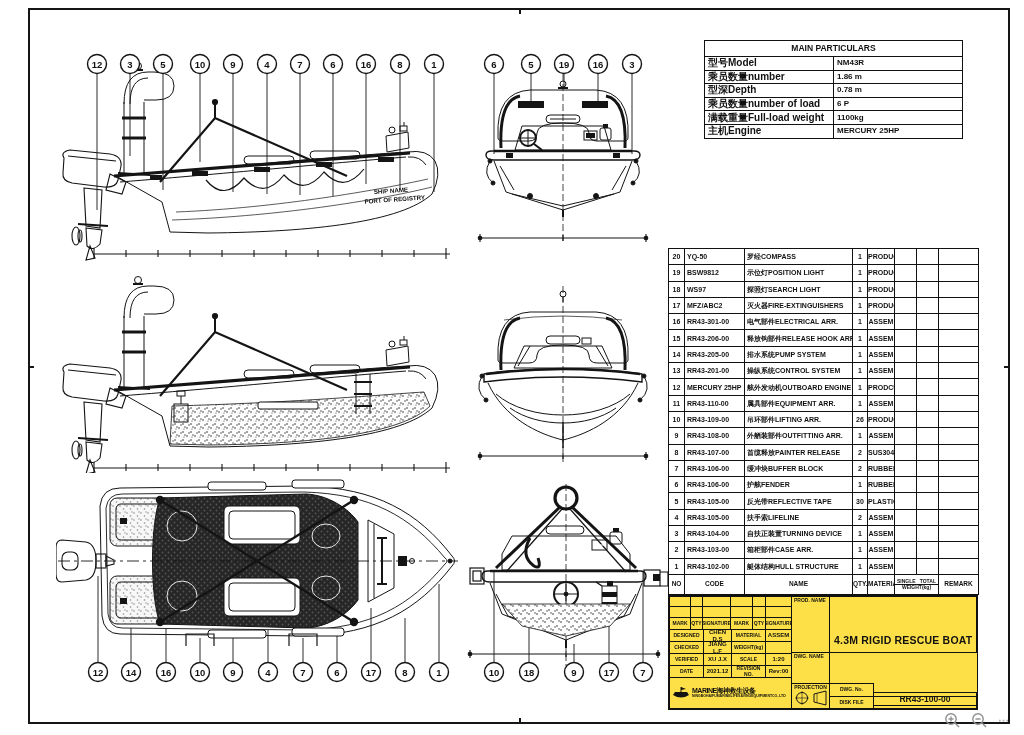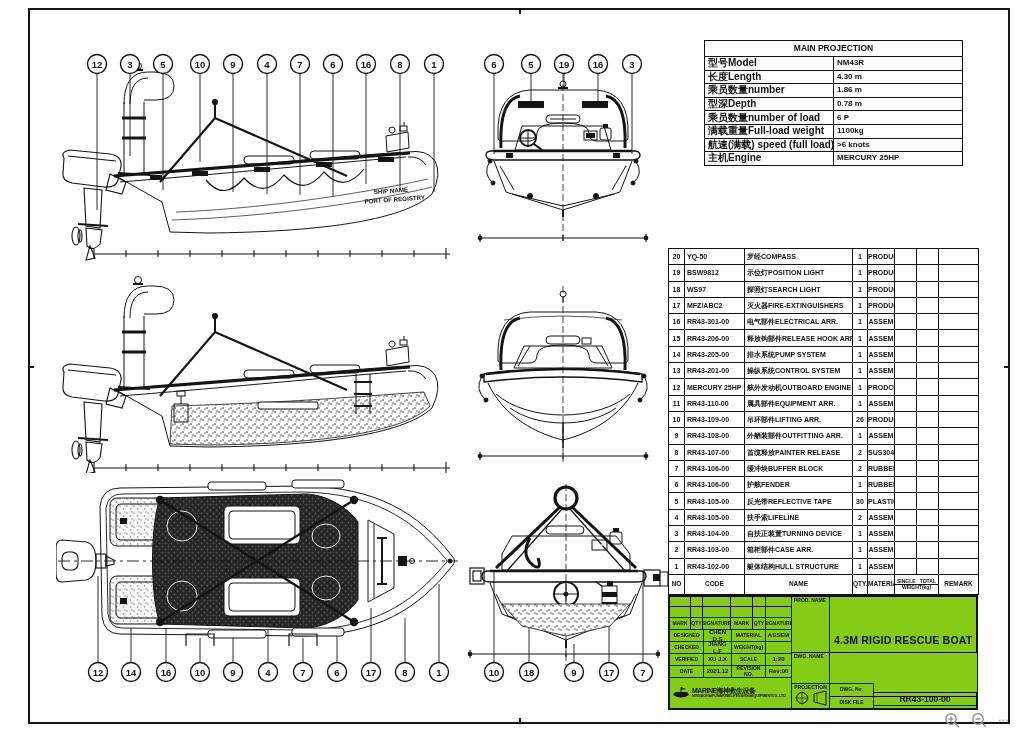--- a/index.html
+++ b/index.html
@@ -19,21 +19,21 @@
 
   
   #plist{position:absolute;left:668px;top:248px;width:310px;border-collapse:collapse;table-layout:fixed;background:#fff;}
   #plist td{border:1px solid #111;font-size:7px;font-weight:700;height:15.3px;line-height:1;overflow:hidden;white-space:nowrap;padding:0 2px;}
   #plist td.c{text-align:center;padding:0;}
   #plist .hd td{font-size:6.5px;text-align:center;padding:0;height:19px;}
   .wtop{display:flex;justify-content:space-around;font-size:5px;border-bottom:1px solid #111;}
   .wbot{font-size:5px;}
 
   
-  #tblock{position:absolute;left:668px;top:595px;width:310px;height:115px;border:1px solid #111;box-sizing:border-box;background:#84cc16;}
+  #tblock{position:absolute;left:668px;top:595px;width:310px;height:115px;border:1px solid #111;box-sizing:border-box;background:#fde047;}
   .tc{position:absolute;border:1px solid #111;box-sizing:border-box;font-size:6px;font-weight:700;line-height:1.05;overflow:hidden;display:flex;align-items:center;justify-content:center;text-align:center;}
   .tc.lab{font-size:5px;}
   .tc.top{align-items:flex-start;justify-content:flex-start;padding:1px 2px;}
   .big{font-size:10.5px;letter-spacing:.2px;align-items:flex-end;justify-content:flex-start;padding:0 0 6px 4px;}
 
   #viewer{position:absolute;left:944px;top:712px;display:flex;align-items:center;gap:11px;}
   #viewer .vbtn{cursor:pointer;display:block;}
   #viewer .more{color:#b3b3b3;font-size:11px;font-weight:700;line-height:1;}
 </style>
 </head>
@@ -574,52 +574,44 @@
       <text x="73" y="199.5">18</text>
     <text x="118" y="199.5">9</text>
       <text x="153" y="199.5">17</text>
     <text x="187" y="199.5">7</text>
   </g>
 </svg>
 
 <table id="mp">
   <thead>
       <tr>
-        <th colspan="2">MAIN PROJECTION</th>
+        <th colspan="2">MAIN PARTICULARS</th>
       </tr>
     </thead>
   <tbody>
 
   <tr>
       <td style="width:153px">型号Model</td>
       <td class="v">NM43R</td>
     </tr>
       <tr>
-      <td style="width:153px">长度Length</td>
-      <td class="v">4.30 m</td>
-    </tr>
-      <tr>
       <td style="width:153px">乘员数量number</td>
       <td class="v">1.86 m</td>
     </tr>
       <tr>
       <td style="width:153px">型深Depth</td>
       <td class="v">0.78 m</td>
     </tr>
       <tr>
       <td style="width:153px">乘员数量number of load</td>
       <td class="v">6 P</td>
     </tr>
       <tr>
       <td style="width:153px">满载重量Full-load weight</td>
       <td class="v">1100kg</td>
-    </tr>
-      <tr>
-      <td style="width:153px">航速(满载) speed (full load)</td>
-      <td class="v">&gt;6 knots</td>
     </tr>
       <tr>
       <td style="width:153px">主机Engine</td>
       <td class="v">MERCURY 25HP</td>
     </tr>
     </tbody>
 </table>
 
 <table id="plist">
   <colgroup>

